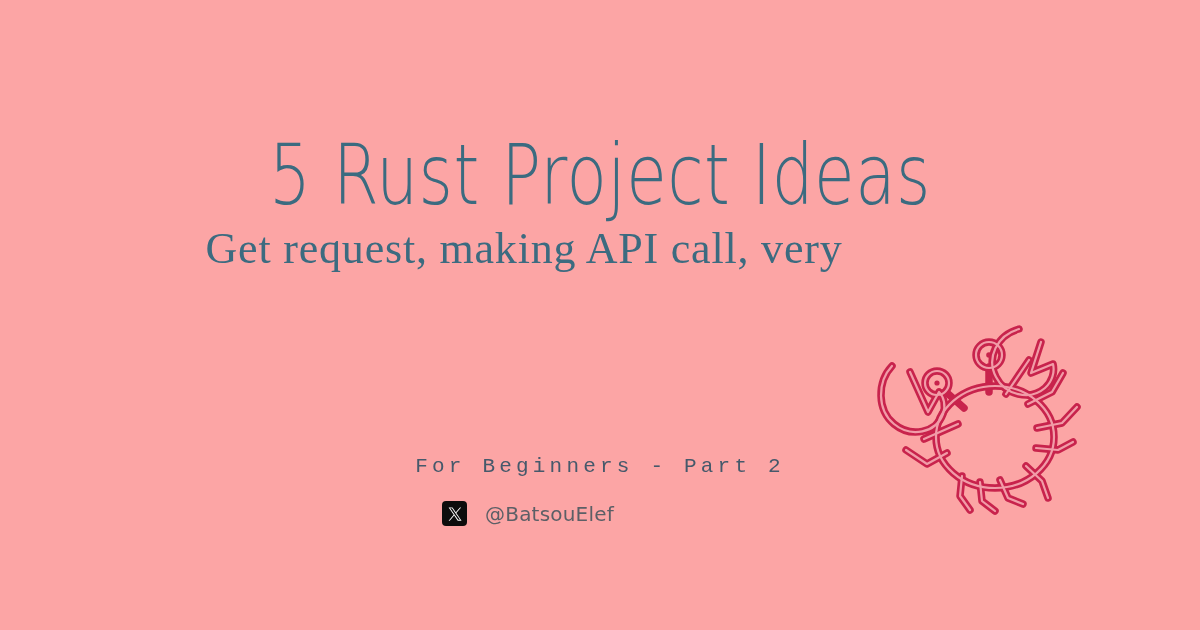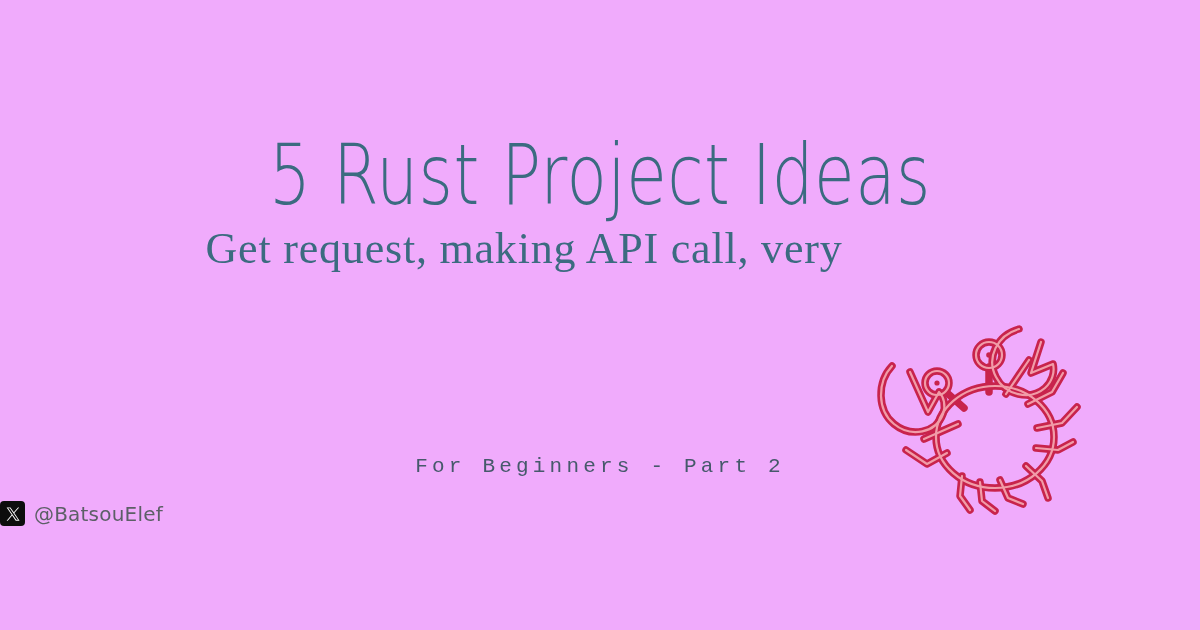--- a/index.html
+++ b/index.html
@@ -10,21 +10,21 @@
     width: 1200px;
     height: 630px;
     overflow: hidden;
     font-family: "Liberation Sans", sans-serif;
   }
 
   #slide {
     position: relative;
     width: 1200px;
     height: 630px;
-    background: #f0abfc;
+    background: #fca5a5;
     overflow: hidden;
   }
 
   
   #title {
     position: absolute;
     left: 0;
     top: 132px;
     width: 1200px;
     text-align: center;
@@ -71,22 +71,22 @@
   }
 
   
   #handle-row {
     position: absolute;
     left: 0;
     top: 501px;
     width: 1056px;
     display: flex;
     align-items: center;
-    justify-content: flex-start;
-    gap: 9px;
+    justify-content: center;
+    gap: 18px;
   }
   #x-badge {
     width: 25px;
     height: 25px;
     border-radius: 4px;
     background: #0d0d0d;
     display: flex;
     align-items: center;
     justify-content: center;
     flex: 0 0 auto;

